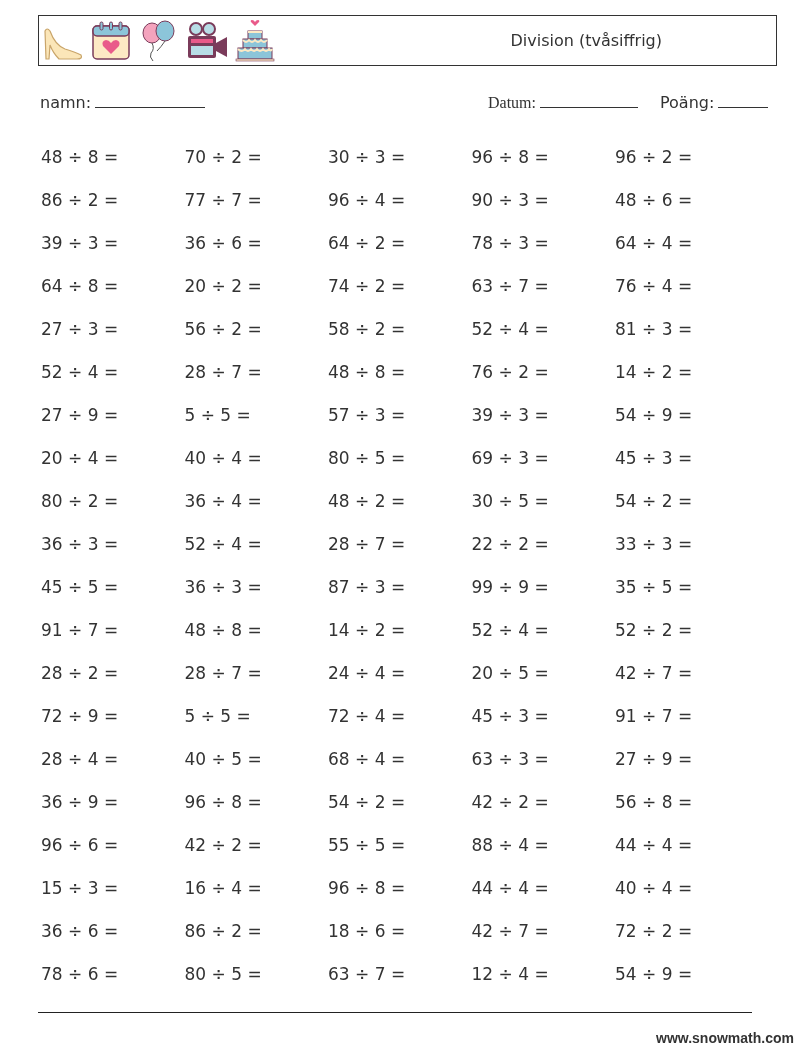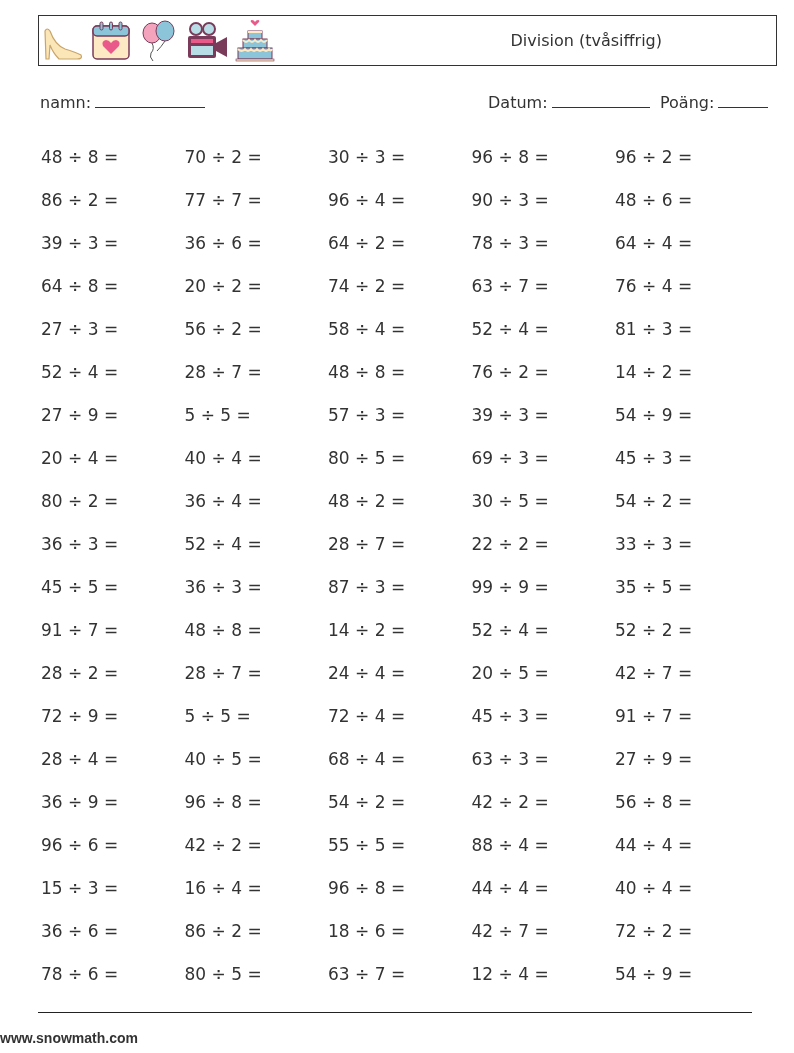--- a/index.html
+++ b/index.html
@@ -13,28 +13,28 @@
     }
     .icons { position: absolute; left: 2px; top: 3px; height: 44px; display: flex; gap: 4px; }
     .icon { width: 44px; height: 44px; display: block; }
     .title {
       position: absolute; right: 114px; top: 0; line-height: 50px;
       font-size: 16px; color: #333;
     }
     .meta { position: absolute; top: 93px; font-size: 16px; color: #333; }
     .meta .line { display: inline-block; border-bottom: 1px solid #333; height: 14px; vertical-align: baseline; margin-left: 4px; }
     .name-field { left: 40px; }
-    .date-field { left: 488px; }
+    .date-field { left: 488px; font-family: Liberation Serif, serif; }
     .score-field { left: 660px; text-align: right; }
     .grid { position: absolute; left: 41px; top: 135px; }
     .row { display: flex; height: 43px; align-items: center; }
     .cell { width: 143.5px; font-size: 17px; color: #333; white-space: pre; }
     .footer-line { position: absolute; left: 38px; top: 1012px; width: 714px; border-top: 1px solid #222; }
     .footer {
-      position: absolute; left: 0; width: 794px; top: 1030px; text-align: left;
+      position: absolute; left: 0; width: 794px; top: 1030px; text-align: right;
       font-family: "Liberation Sans", sans-serif; font-size: 14px; font-weight: bold; color: #333;
     }
   </style>
 </head>
 <body>
 
 <div class="header-box">
   <div class="icons">
     <svg class="icon" viewBox="0 0 44 44">
       <path d="M4 12 Q6 8 9 12 Q14 26 24 30 Q34 33 40 36 Q42 40 36 40 L18 40 Q12 34 9 26 L8 40 L5 40 Z" fill="#fbe6b8" stroke="#c9a56a" stroke-width="1.2"></path>
@@ -107,21 +107,21 @@
     <div class="row">
       <div class="cell">64 ÷ 8 =</div>
       <div class="cell">20 ÷ 2 =</div>
       <div class="cell">74 ÷ 2 =</div>
       <div class="cell">63 ÷ 7 =</div>
       <div class="cell">76 ÷ 4 =</div>
     </div>
     <div class="row">
       <div class="cell">27 ÷ 3 =</div>
       <div class="cell">56 ÷ 2 =</div>
-      <div class="cell">58 ÷ 4 =</div>
+      <div class="cell">58 ÷ 2 =</div>
       <div class="cell">52 ÷ 4 =</div>
       <div class="cell">81 ÷ 3 =</div>
     </div>
     <div class="row">
       <div class="cell">52 ÷ 4 =</div>
       <div class="cell">28 ÷ 7 =</div>
       <div class="cell">48 ÷ 8 =</div>
       <div class="cell">76 ÷ 2 =</div>
       <div class="cell">14 ÷ 2 =</div>
     </div>

